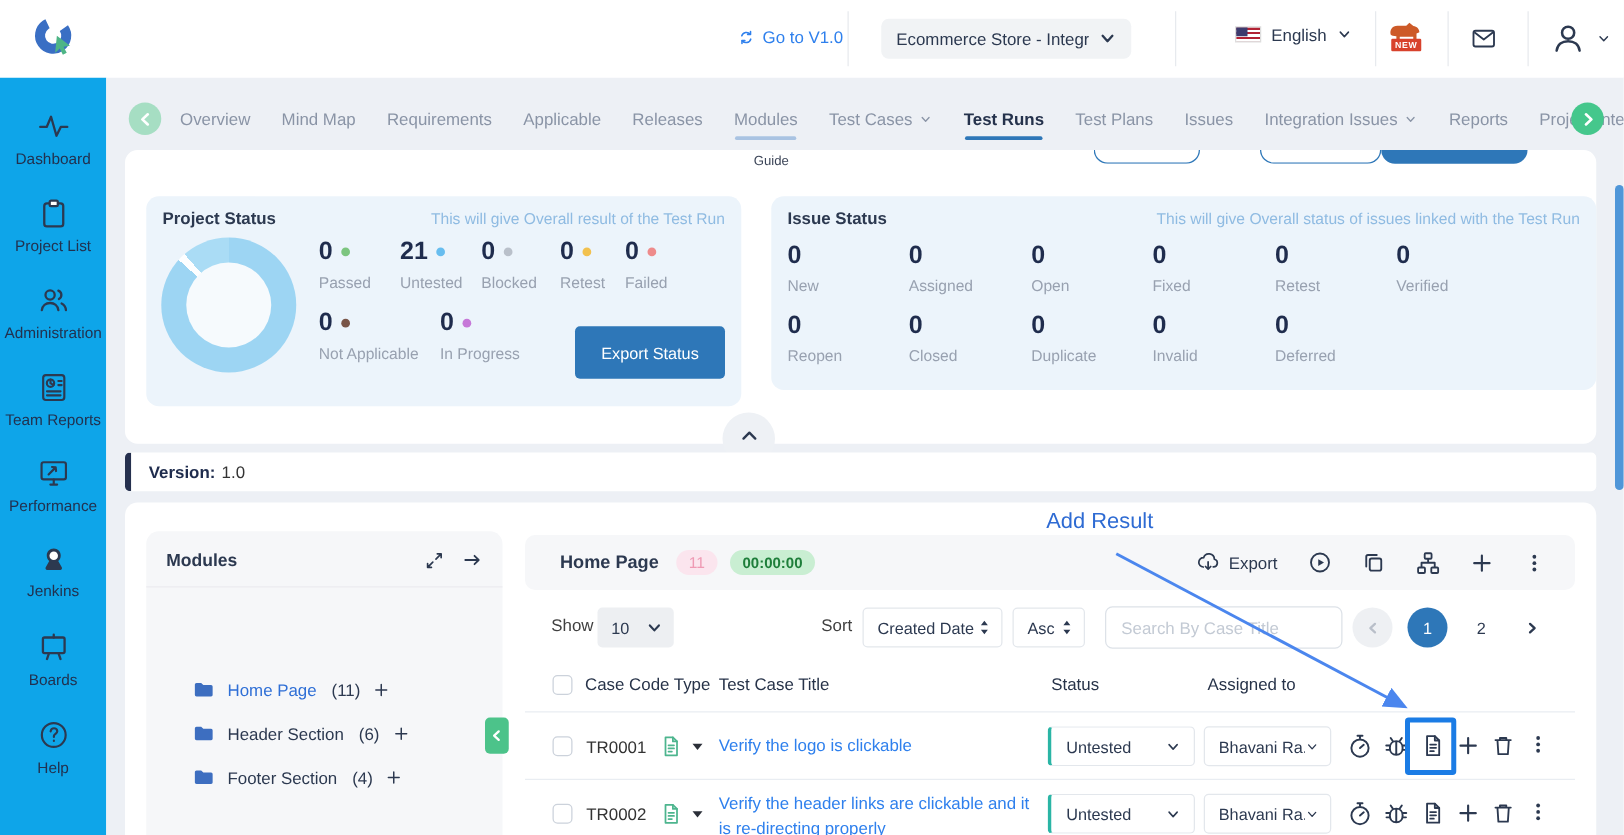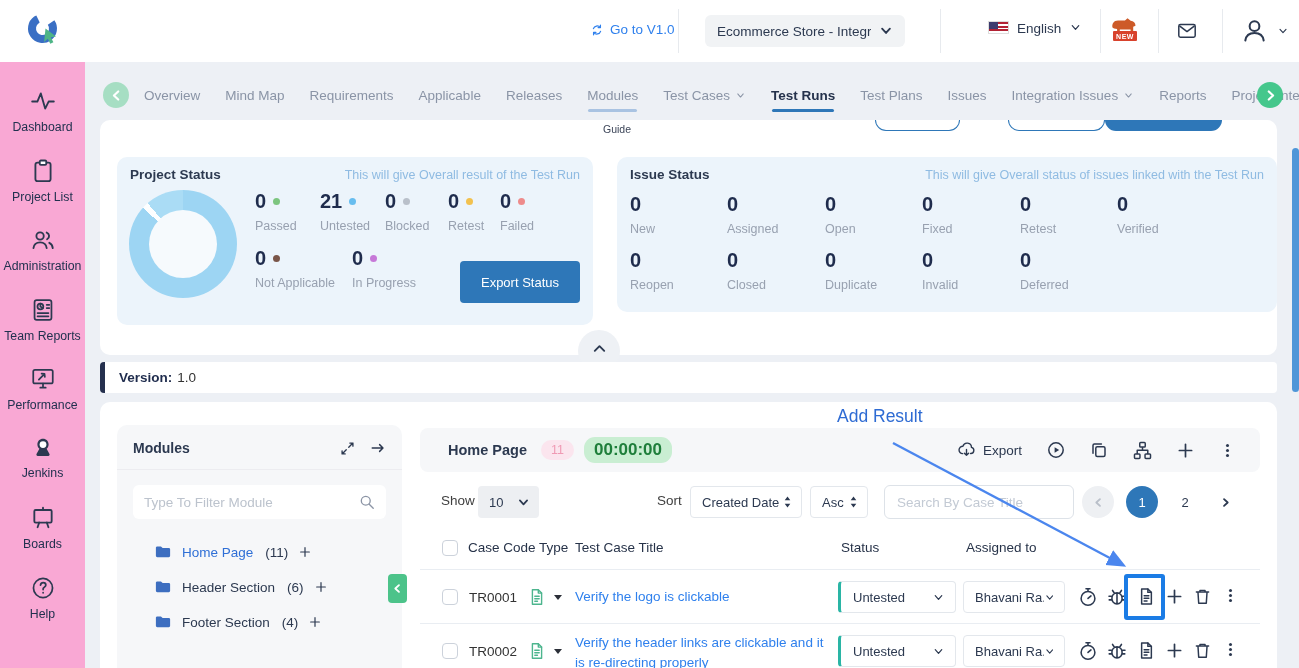--- a/index.html
+++ b/index.html
@@ -15,21 +15,21 @@
   .proj-select{position:absolute;left:705px;top:15px;width:200px;height:32px;background:#f1f3f5;border-radius:6px;display:flex;align-items:center;gap:8px;padding:0 12px;cursor:pointer}
   .proj-select .txt{flex:1;white-space:nowrap;overflow:hidden}
   .lang{position:absolute;left:988px;top:21px;display:flex;align-items:flex-start;gap:8px;cursor:pointer}
   .flag{width:21px;height:13px;background:repeating-linear-gradient(180deg,#b22234 0 1px,#b22234 1.8px,#fff 1.8px,#fff 3.7px);position:relative;border:.5px solid #ddd}
   .flag::after{content:"";position:absolute;left:0;top:0;width:9px;height:7px;background:#3c3b6e}
   .new-wrap{position:absolute;left:1107px;top:15px;width:36px;display:flex;flex-direction:column;align-items:center;cursor:pointer}
   .new-lbl{background:#d8422c;color:#fff;font-size:7px;font-weight:bold;letter-spacing:.5px;padding:1.5px 3.5px;margin-top:-3px;border-radius:1px}
   .envelope{position:absolute;left:1176px;top:21px;cursor:pointer}
   .user-menu{position:absolute;left:1241px;top:17px;display:flex;align-items:center;gap:9px;cursor:pointer}
   
-  .sidebar{position:absolute;left:0;top:62px;width:85px;height:606px;background:#f9a8d4;display:flex;flex-direction:column;align-items:center;padding-top:26px}
+  .sidebar{position:absolute;left:0;top:62px;width:85px;height:606px;background:#0ea5e9;display:flex;flex-direction:column;align-items:center;padding-top:26px}
   .side-item{height:69.5px;width:100%;display:flex;flex-direction:column;align-items:center;gap:6px;color:#22314f;cursor:pointer}
   .side-item .lbl{font-size:12.3px;white-space:nowrap}
   
   .content{position:absolute;left:85px;top:62px;width:1214px;height:606px;background:#edf0f5;overflow:hidden}
   
   .tabbar{position:absolute;left:0;top:12px;width:100%;height:42px;display:flex;align-items:center;padding-left:18px;white-space:nowrap;overflow:hidden}
   .nav-circle{width:26px;height:26px;border-radius:50%;display:flex;align-items:center;justify-content:center;flex:none;cursor:pointer}
   .nav-prev{background:#a6dec3;margin-right:15px}
   .nav-next{position:absolute;right:16px;top:20px;background:#45c78c;z-index:3}
   .tab{margin-right:25px;color:#8a94a6;position:relative;display:inline-flex;align-items:center;gap:5px;cursor:pointer}
@@ -80,21 +80,21 @@
   .mod-item .nm{color:#2c3950}
   .mod-item.sel .nm{color:#2f6fd6}
   .mod-item .cnt{margin-left:1px}
   .mi-0{top:119px}.mi-1{top:154px}.mi-2{top:189px}
   .mod-collapse{position:absolute;left:303px;top:512px;width:19px;height:29px;background:#4cc38a;border-radius:4px;display:flex;align-items:center;justify-content:center;z-index:3;cursor:pointer}
   
   .runs{position:absolute;left:320px;top:26px;width:840px}
   .runs-head{height:44px;background:#f6f7f9;border-radius:8px;display:flex;align-items:center;padding:0 24px 0 28px}
   .rh-title{font-size:14.5px;font-weight:bold}
   .badge-count{margin-left:14px;background:#fbe5ee;color:#ef9ab4;font-size:12.5px;padding:3px 10px;border-radius:11px}
-  .badge-timer{margin-left:10px;background:#c9eed2;color:#1e7e3a;font-weight:bold;font-size:17px;padding:3px 10px;border-radius:11px}
+  .badge-timer{margin-left:10px;background:#c9eed2;color:#1e7e3a;font-weight:bold;font-size:12px;padding:3px 10px;border-radius:11px}
   .rh-icons{margin-left:auto;display:flex;align-items:center;gap:25px}
   .rh-icons>*{cursor:pointer}
   .export-group{display:flex;align-items:center;gap:7px}
   .controls{position:absolute;left:0;top:57px;width:840px;height:34px}
   .c-label{position:absolute;top:8px;color:#404040}
   .show-lbl{left:21px}.sort-lbl{left:237px}
   .selbox{position:absolute;top:1px;height:32px;border-radius:4px;display:flex;align-items:center;justify-content:space-between;padding:0 9px 0 11px;font-size:13px;cursor:pointer}
   .sel-show{left:58px;width:61px;background:#edeff2}
   .sel-field{left:270px;width:112px;background:#fff;border:1px solid #e3e7ec}
   .sel-dir{left:390px;width:58px;background:#fff;border:1px solid #e3e7ec}
@@ -584,26 +584,20 @@
     <aside class="modules-panel">
       <div class="mp-head">
         <span class="mp-title">Modules</span>
         <svg width="15" height="15" class="ic">
             <use href="#i-expand"></use>
           </svg>
         <svg width="16" height="16" class="ic">
             <use href="#i-arrowr"></use>
           </svg>
       </div>
-      <div class="mp-filter">
-        <input type="text" placeholder="Type To Filter Module" style="">
-        <svg width="16" height="16" style="color:#8b94a5">
-            <use href="#i-search"></use>
-          </svg>
-      </div>
       <div class="mod-item sel mi-0">
         <svg width="16" height="16" class="folder">
             <use href="#i-folder"></use>
           </svg>
         <span class="nm">Home Page</span>
         <span class="cnt">(11)</span>
         <svg width="12" height="12" class="ic">
             <use href="#i-plus"></use>
           </svg>
       </div>

